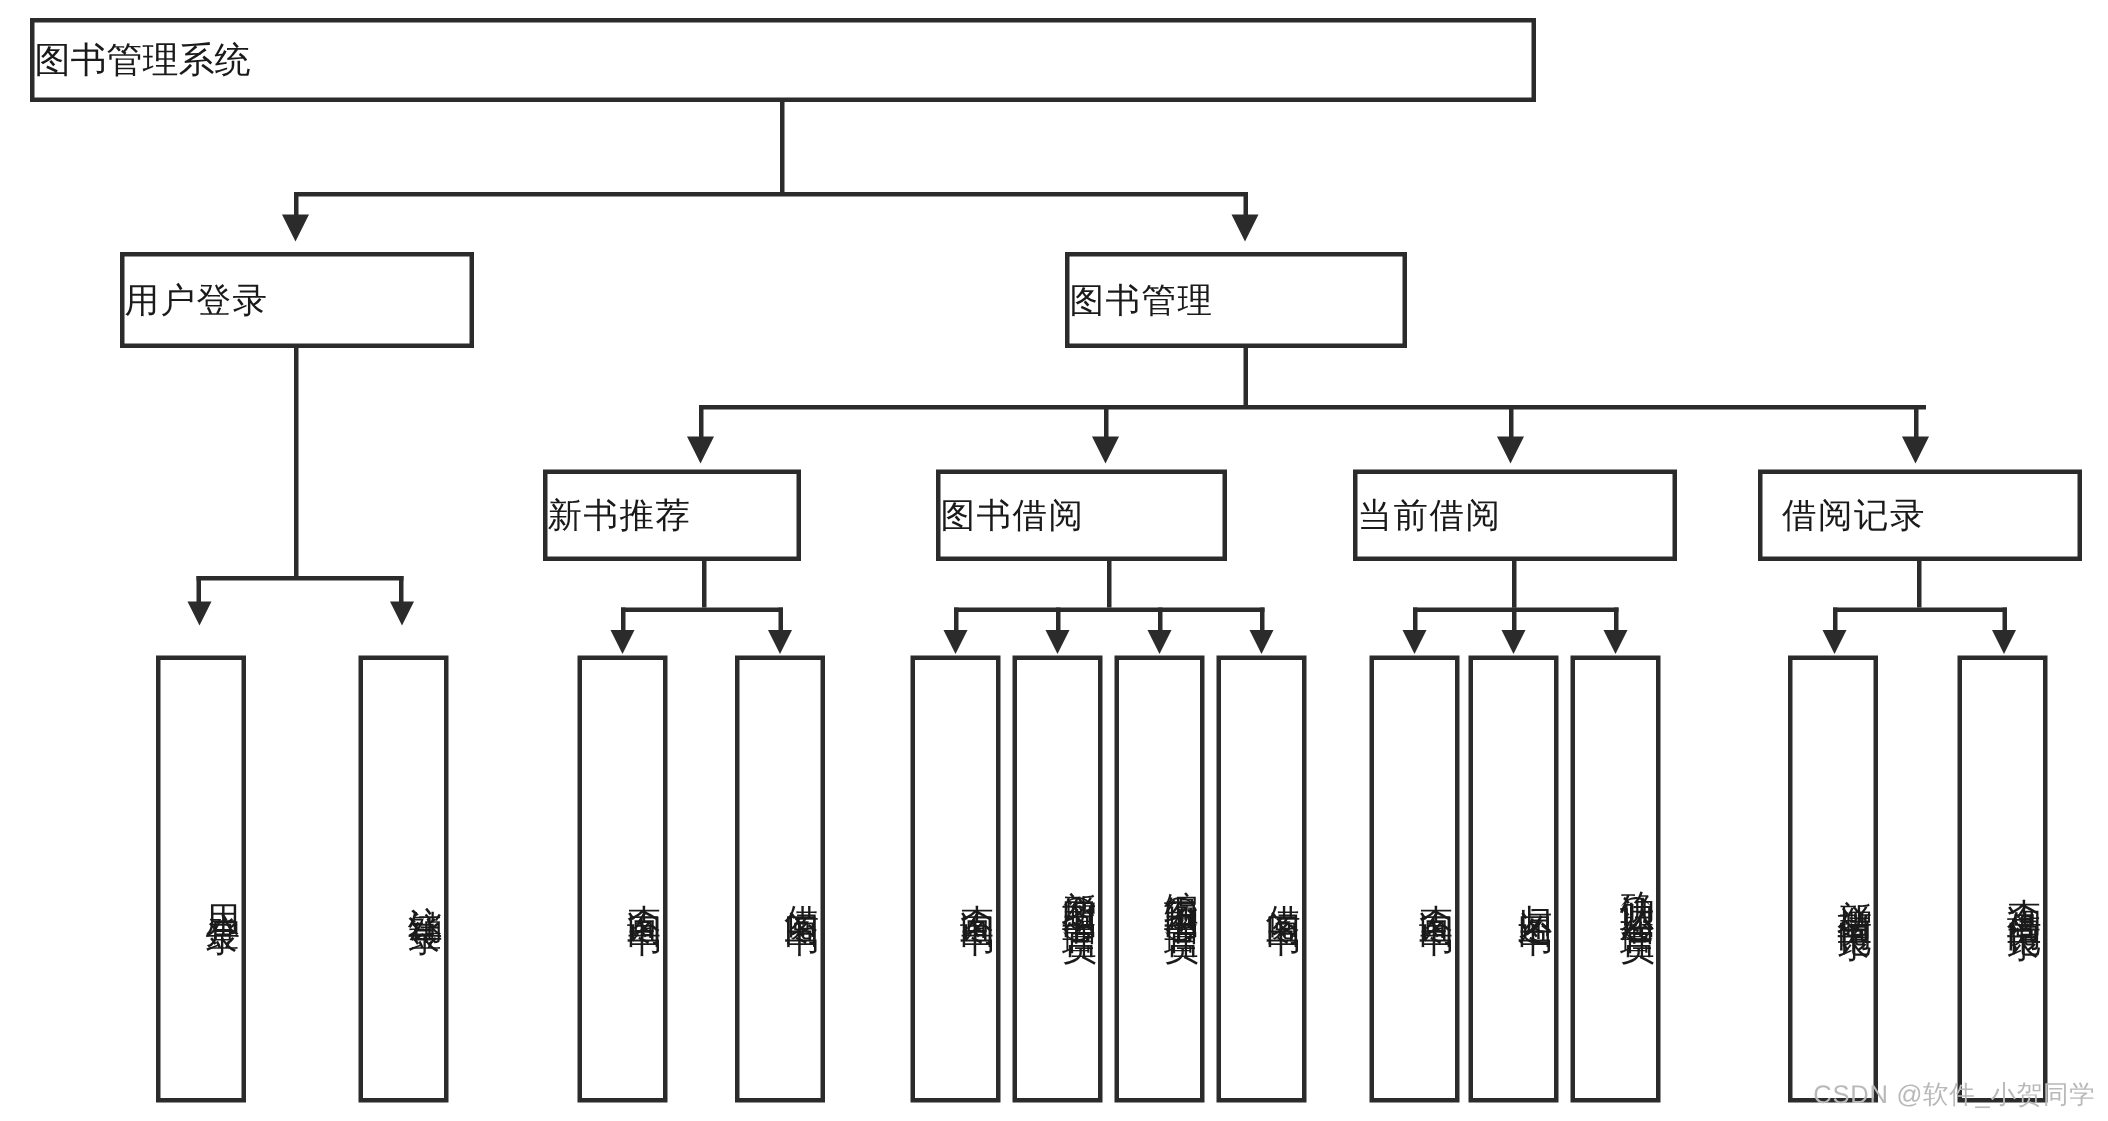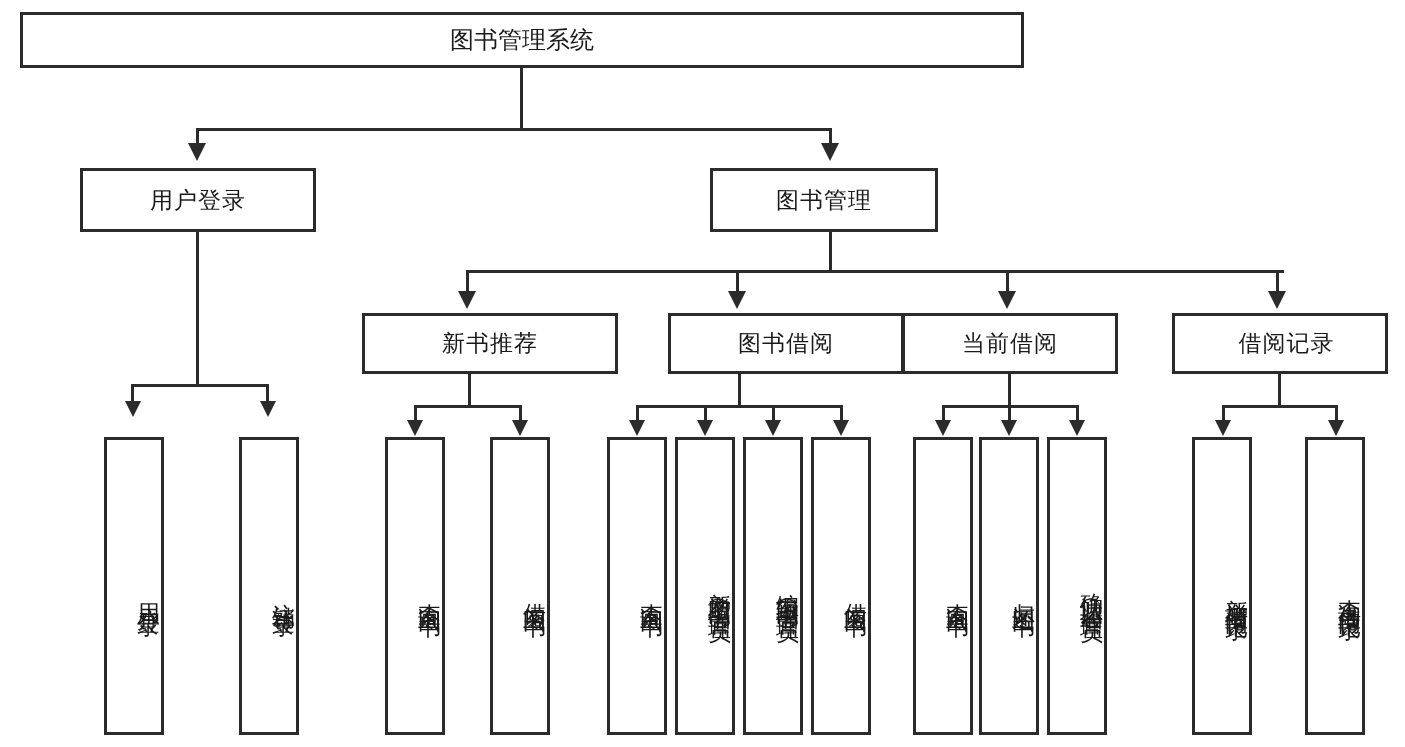--- a/index.html
+++ b/index.html
@@ -8,21 +8,21 @@
     font-family:"Liberation Sans","DejaVu Sans",sans-serif;
     overflow:hidden;position:relative;
   }
   #canvas{position:absolute;left:0;top:0;width:1405px;height:747px;}
 
   .node{
     position:absolute;
     box-sizing:border-box;
     background:#ffffff;
     border:3px solid #2b2b2b;
-    display:flex;align-items:center;justify-content:center;
+    display:flex;align-items:center;justify-content:flex-start;
     color:#1a1a1a;
     z-index:3;
   }
   .node.h{ font-size:23px; letter-spacing:1px; }
   .node.root{ font-size:24px; }
 
   
   .node.v{
     font-size:23px;
     writing-mode:vertical-rl;
@@ -98,24 +98,24 @@
   <div class="hline" style="left:466px;top:270px;width:818px;"></div>
   <div class="vline" style="left:466px;top:270px;height:22px;"></div>
   <div class="vline" style="left:736px;top:270px;height:22px;"></div>
   <div class="vline" style="left:1006px;top:270px;height:22px;"></div>
   <div class="vline" style="left:1276px;top:270px;height:22px;"></div>
   <div class="arrow" style="left:458px;top:291px;"></div>
   <div class="arrow" style="left:728px;top:291px;"></div>
   <div class="arrow" style="left:998px;top:291px;"></div>
   <div class="arrow" style="left:1268px;top:291px;"></div>
 
-  <div class="node h" style="left:362px;top:313px;width:256px;height:61px;">
+  <div class="node h" style="left:362px;top:313px;width:172px;height:61px;">
     <span>新书推荐</span>
   </div>
-  <div class="node h" style="left:668px;top:313px;width:236px;height:61px;">
+  <div class="node h" style="left:624px;top:313px;width:194px;height:61px;">
     <span>图书借阅</span>
   </div>
   <div class="node h" style="left:902px;top:313px;width:216px;height:61px;">
     <span>当前借阅</span>
   </div>
   <div class="node h" style="left:1172px;top:313px;width:216px;height:61px;padding-left:13px;">
     <span>借阅记录</span>
   </div>
 
   <div class="vline" style="left:468px;top:374px;height:31px;"></div>
@@ -189,14 +189,15 @@
     <span class="vtext">确认归还（管理员）</span>
   </div>
 
   <div class="node v" style="left:1192px;top:437px;width:60px;height:298px;">
     <span class="vtext">新增借阅记录</span>
   </div>
   <div class="node v" style="left:1305px;top:437px;width:60px;height:298px;">
     <span class="vtext">查询借阅记录</span>
   </div>
 
+  <div class="watermark">CSDN @软件_小贺同学</div>
 
 </div>
 
 </body></html>

